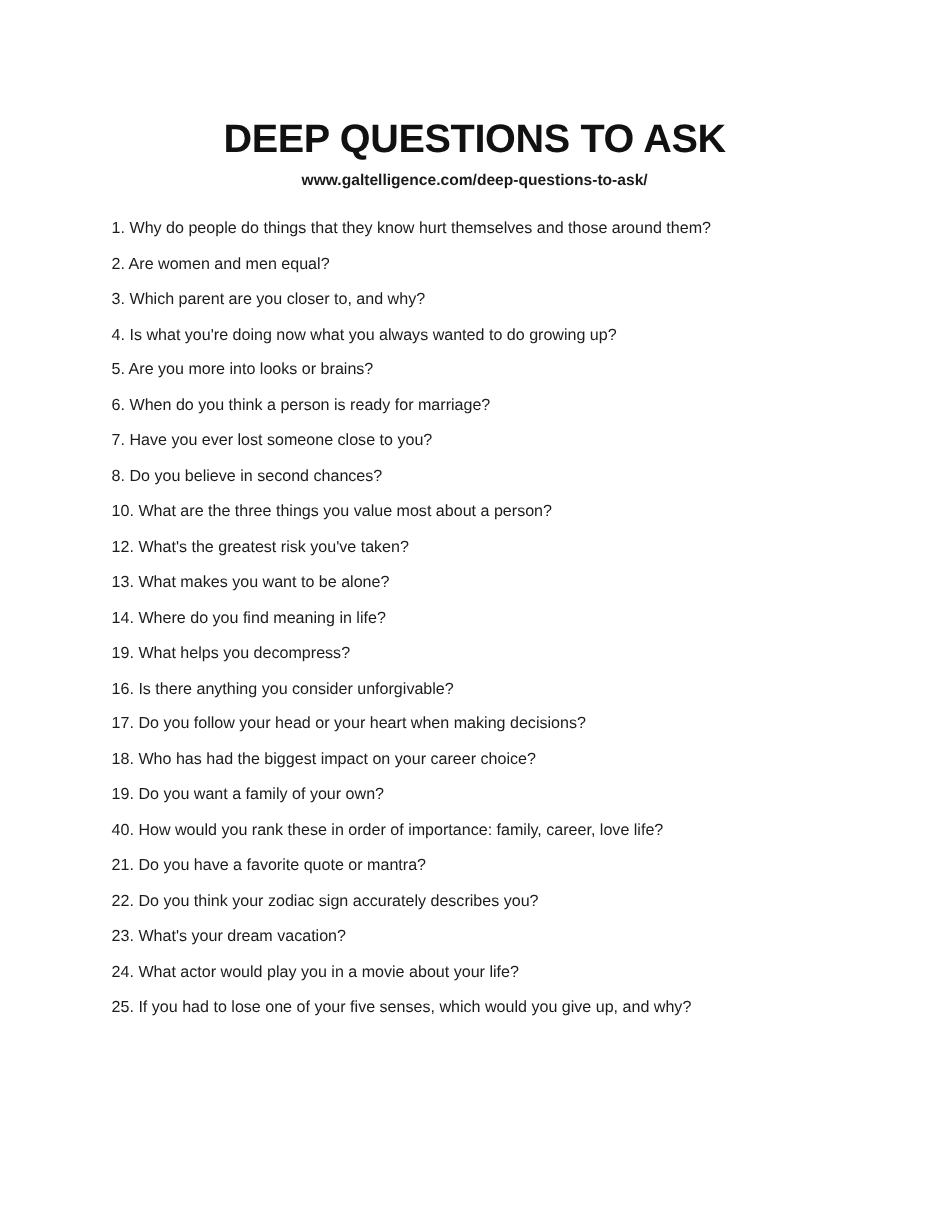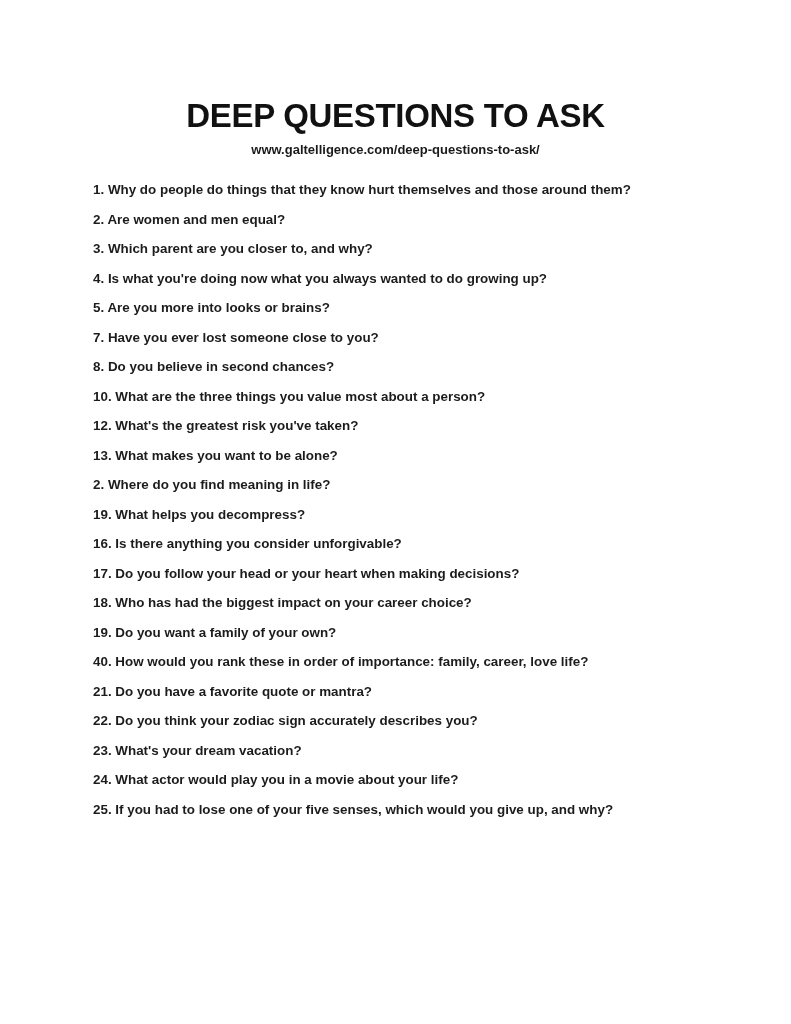--- a/index.html
+++ b/index.html
@@ -54,42 +54,42 @@
       margin: 0;
       padding: 0;
       list-style: none;
     }
     .questions li {
       height: 29.5px;
       line-height: 18px;
       font-size: 13.4px;
       color: #1c1c1c;
       white-space: nowrap;
-      font-weight: bold;
     }
   </style>
 </head>
 <body>
 
 <div class="page">
   <h1 class="title">DEEP QUESTIONS TO ASK</h1>
   <div class="url">www.galtelligence.com/deep-questions-to-ask/</div>
 
   <ol class="questions">
     <li>1. Why do people do things that they know hurt themselves and those around them?</li>
     <li>2. Are women and men equal?</li>
     <li>3. Which parent are you closer to, and why?</li>
     <li>4. Is what you're doing now what you always wanted to do growing up?</li>
     <li>5. Are you more into looks or brains?</li>
+    <li>6. When do you think a person is ready for marriage?</li>
     <li>7. Have you ever lost someone close to you?</li>
     <li>8. Do you believe in second chances?</li>
     <li>10. What are the three things you value most about a person?</li>
     <li>12. What's the greatest risk you've taken?</li>
     <li>13. What makes you want to be alone?</li>
-    <li>2. Where do you find meaning in life?</li>
+    <li>14. Where do you find meaning in life?</li>
     <li>19. What helps you decompress?</li>
     <li>16. Is there anything you consider unforgivable?</li>
     <li>17. Do you follow your head or your heart when making decisions?</li>
     <li>18. Who has had the biggest impact on your career choice?</li>
     <li>19. Do you want a family of your own?</li>
     <li>40. How would you rank these in order of importance: family, career, love life?</li>
     <li>21. Do you have a favorite quote or mantra?</li>
     <li>22. Do you think your zodiac sign accurately describes you?</li>
     <li>23. What's your dream vacation?</li>
     <li>24. What actor would play you in a movie about your life?</li>

